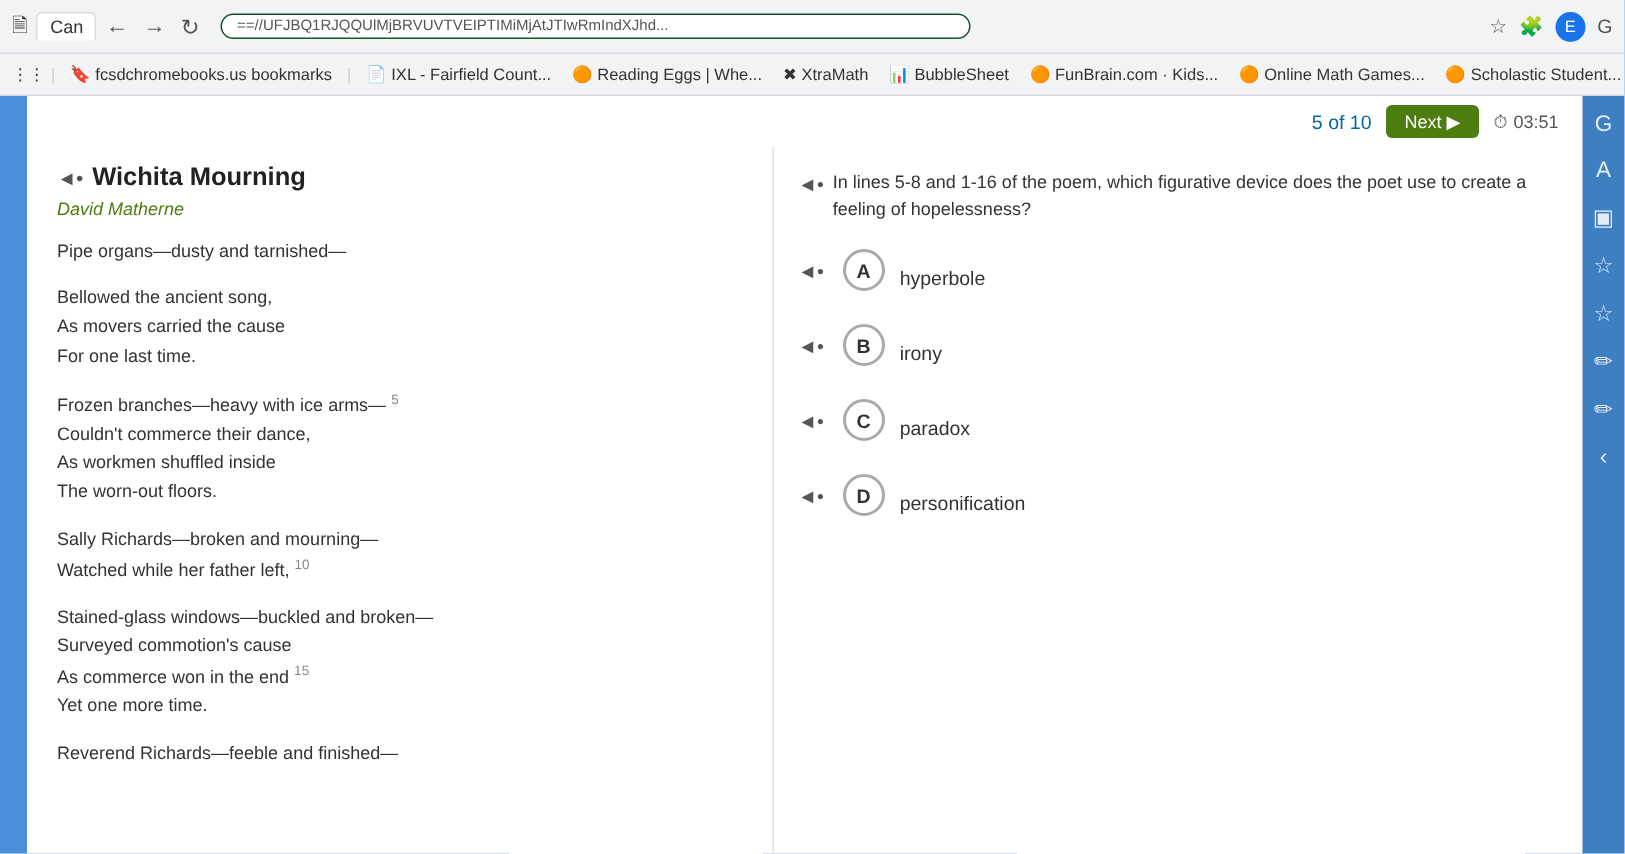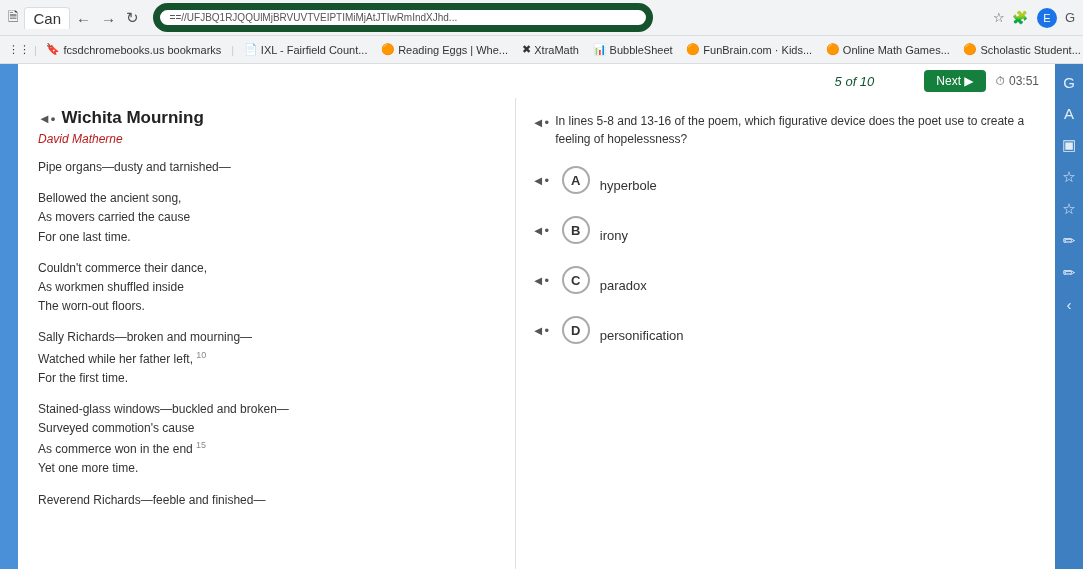--- a/index.html
+++ b/index.html
@@ -77,35 +77,33 @@
     .top-bar {
       display: flex;
       justify-content: flex-end;
       align-items: center;
       padding: 6px 16px;
       gap: 10px;
       background: #fff;
     }
     .page-count {
       font-size: 13px;
-      color: #14532d;
-      font-style: italic;
+      color: #0369a1;
     }
     .next-btn {
-      background: #15803d;
+      background: #4d7c0f;
       color: #fff;
       border: none;
       border-radius: 4px;
       padding: 4px 12px;
       font-size: 12px;
       cursor: pointer;
       display: flex;
       align-items: flex-start;
       gap: 4px;
-      margin-left: 40px;
     }
     .timer {
       font-size: 12px;
       color: #555;
       display: flex;
       align-items: center;
       gap: 4px;
     }
 
     
@@ -128,21 +126,21 @@
       font-weight: bold;
       color: #222;
       margin-bottom: 4px;
       display: flex;
       align-items: center;
       gap: 6px;
     }
     .poem-author {
       font-size: 12px;
       font-style: italic;
-      color: #b91c1c;
+      color: #4d7c0f;
       margin-bottom: 12px;
     }
     .poem-text {
       font-size: 12px;
       color: #333;
       line-height: 1.6;
     }
     .poem-stanza {
       margin-bottom: 12px;
     }
@@ -236,21 +234,21 @@
       cursor: pointer;
       opacity: 0.85;
     }
 
     
     .url-bar {
       flex: 1;
       display: flex;
       align-items: center;
       background: #fff;
-      border: 7px solid #14532d;
+      border: 1px solid #14532d;
       border-radius: 20px;
       padding: 2px 10px;
       font-size: 11px;
       color: #333;
       max-width: 500px;
       overflow: hidden;
       white-space: nowrap;
       text-overflow: ellipsis;
     }
     .chrome-controls {
@@ -267,21 +265,21 @@
       font-size: 15px;
       color: #555;
       margin-right: 8px;
     }
   </style>
 </head>
 <body>
 
 <div class="browser-chrome">
   <span class="tab-icon">🗎</span>
-  <span style="font-size:15px; background:#fff; border-radius:4px 4px 0 0; padding:2px 8px; border:1px solid #dadce0; border-bottom:none;">Can</span>
+  <span style="font-size:12px; background:#fff; border-radius:4px 4px 0 0; padding:2px 8px; border:1px solid #dadce0; border-bottom:none;">Can</span>
   <div class="nav-icons">
     <span>←</span>
     <span>→</span>
     <span>↻</span>
   </div>
   <div class="url-bar">
     <span style="font-size:10px; color:#555; overflow:hidden; text-overflow:ellipsis;">==//UFJBQ1RJQQUlMjBRVUVTVEIPTIMiMjAtJTIwRmIndXJhd...</span>
   </div>
   <div class="chrome-controls">
     <span>☆</span>
@@ -356,46 +354,46 @@
         <div class="poem-text">
           <div class="poem-stanza">
             <span class="poem-line">Pipe organs—dusty and tarnished—</span>
           </div>
           <div class="poem-stanza">
             <span class="poem-line">Bellowed the ancient song,</span>
             <span class="poem-line">As movers carried the cause</span>
             <span class="poem-line">For one last time.</span>
           </div>
           <div class="poem-stanza">
+            <span class="poem-line">Frozen branches—heavy with ice arms— <sup>5</sup></span>
             <span class="poem-line">Couldn't commerce their dance,</span>
             <span class="poem-line">As workmen shuffled inside</span>
             <span class="poem-line">The worn-out floors.</span>
           </div>
           <div class="poem-stanza">
             <span class="poem-line">Sally Richards—broken and mourning—</span>
             <span class="poem-line">Watched while her father left, <sup>10</sup></span>
-            <span class="poem-line">For the first time.</span>
           </div>
           <div class="poem-stanza">
             <span class="poem-line">Stained-glass windows—buckled and broken—</span>
             <span class="poem-line">Surveyed commotion's cause</span>
             <span class="poem-line">As commerce won in the end <sup>15</sup></span>
             <span class="poem-line">Yet one more time.</span>
           </div>
           <div class="poem-stanza">
             <span class="poem-line">Reverend Richards—feeble and finished—</span>
 
           </div>
         </div>
       </div>
 
       <div class="question-panel">
         <div class="question-text">
           <span class="q-icon">◄•</span>
-          <span>In lines 5-8 and 13-16 of the poem, which figurative device does the poet use to create a feeling of hopelessness?</span>
+          <span>In lines 5-8 and 1-16 of the poem, which figurative device does the poet use to create a feeling of hopelessness?</span>
         </div>
 
         <div class="choices">
 
           <div class="choice-row">
             <span class="choice-speaker">◄•</span>
             <span class="choice-letter">A</span>
             <span class="choice-label">hyperbole</span>
           </div>
 

